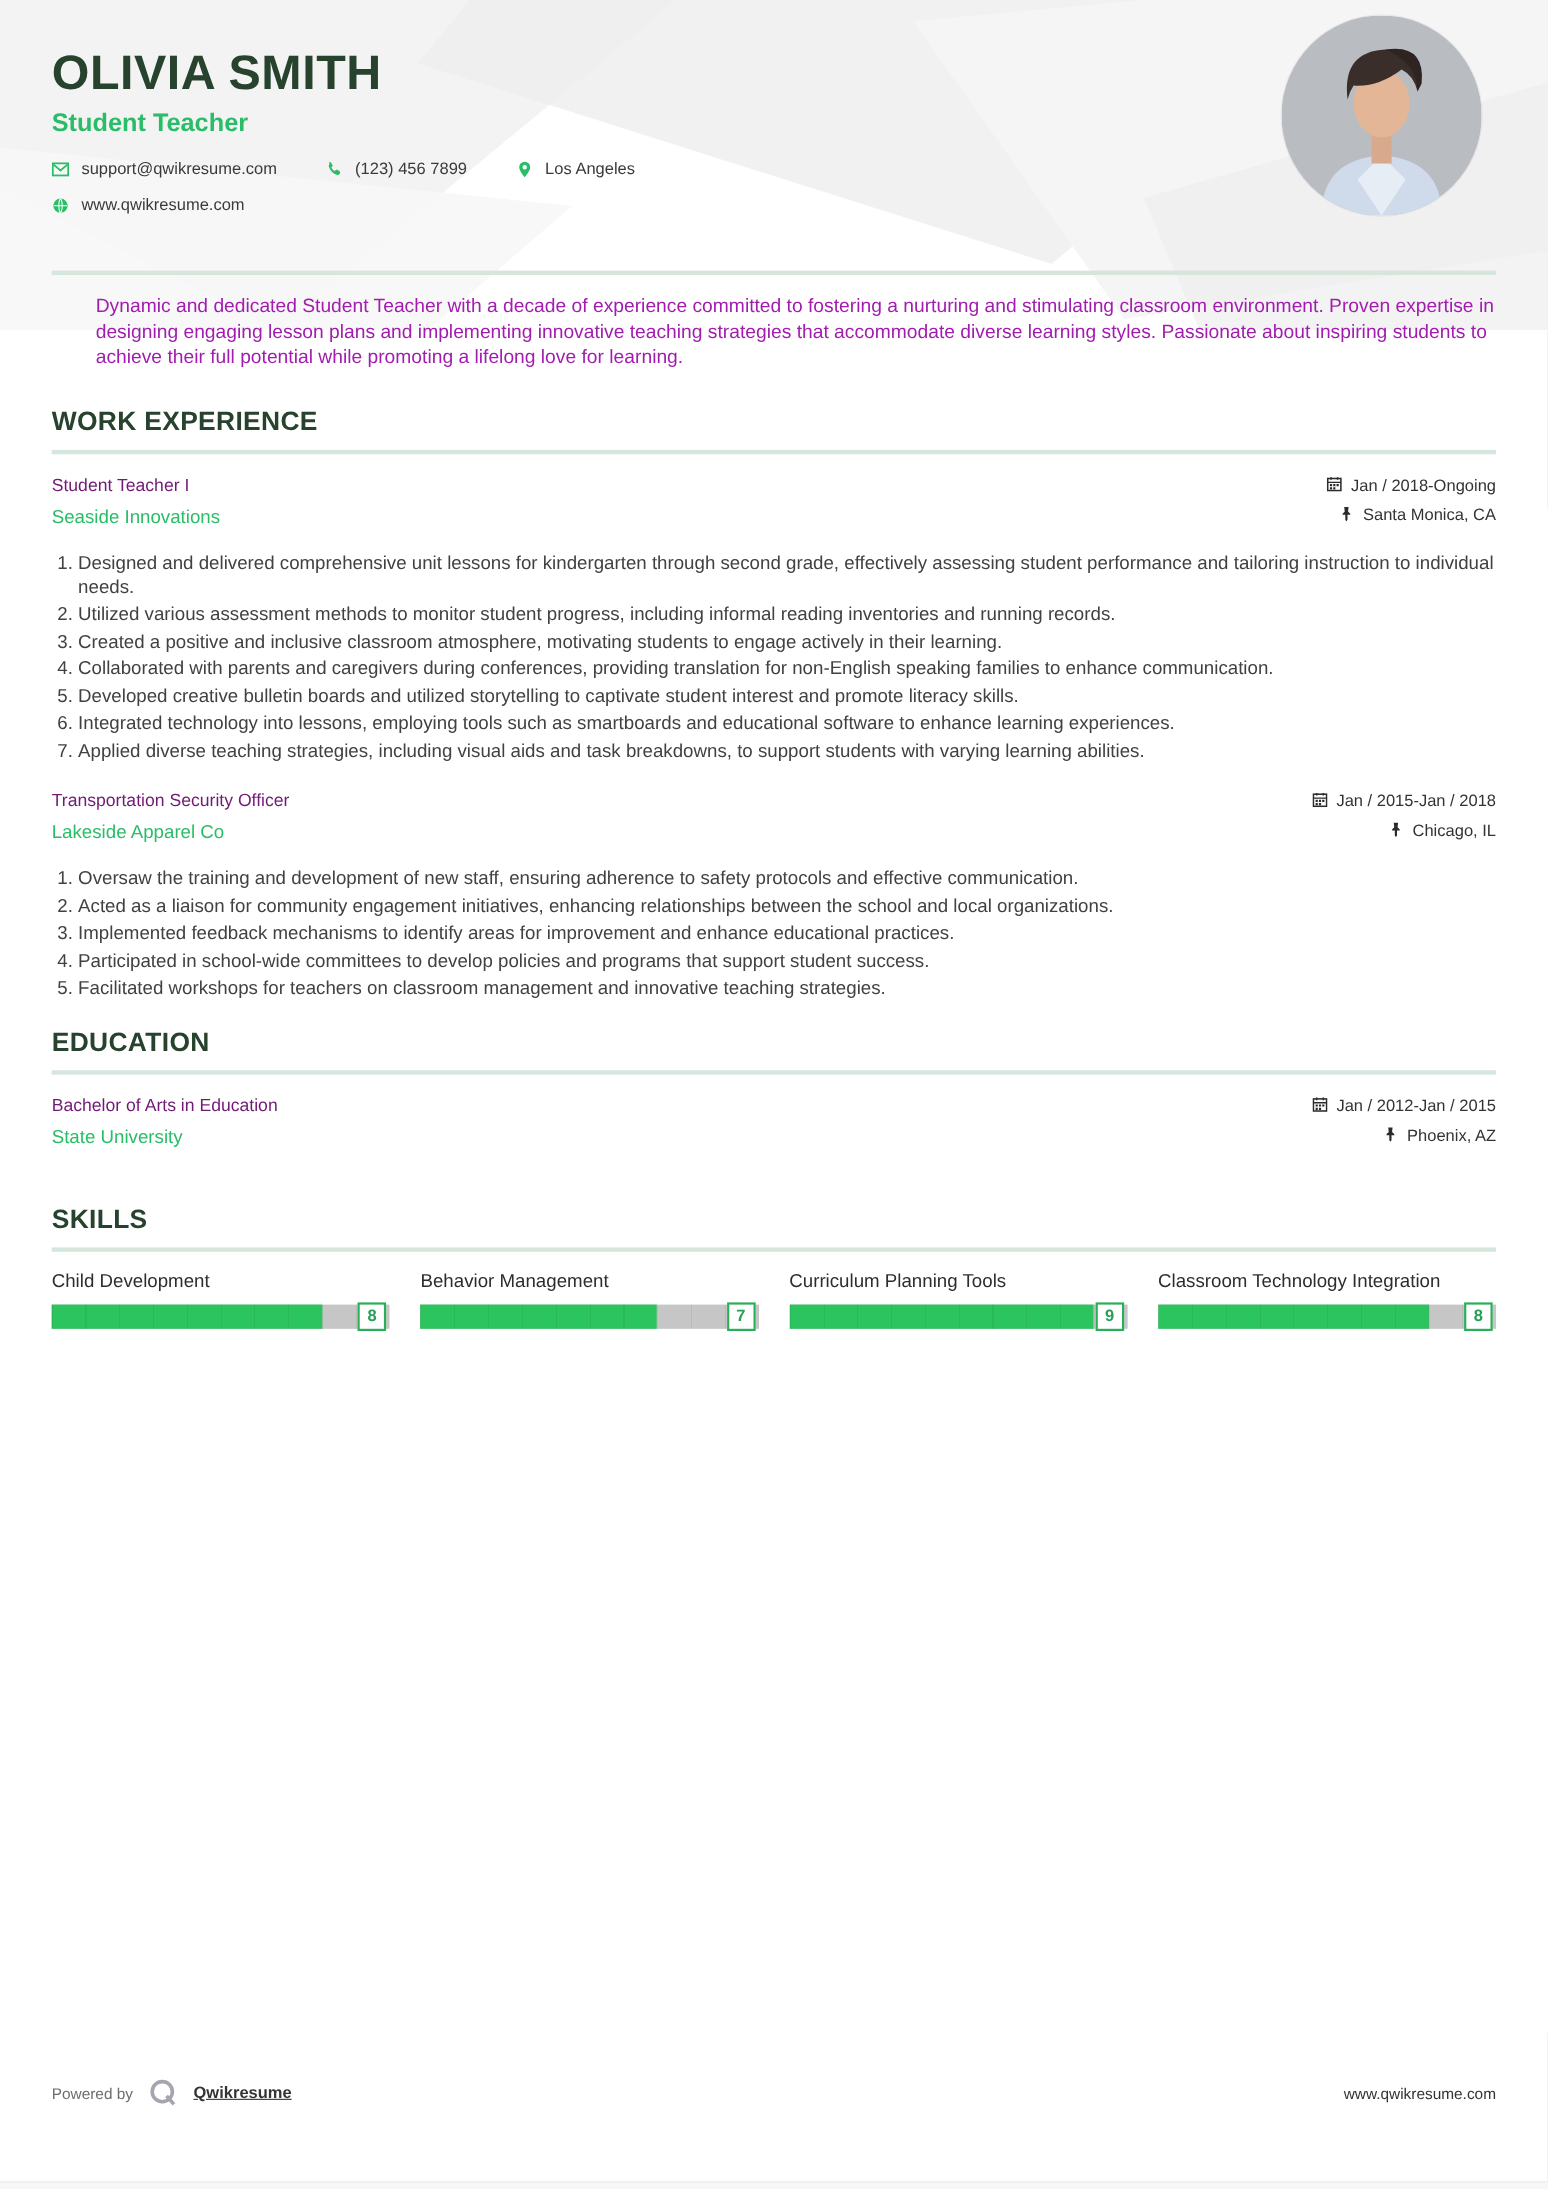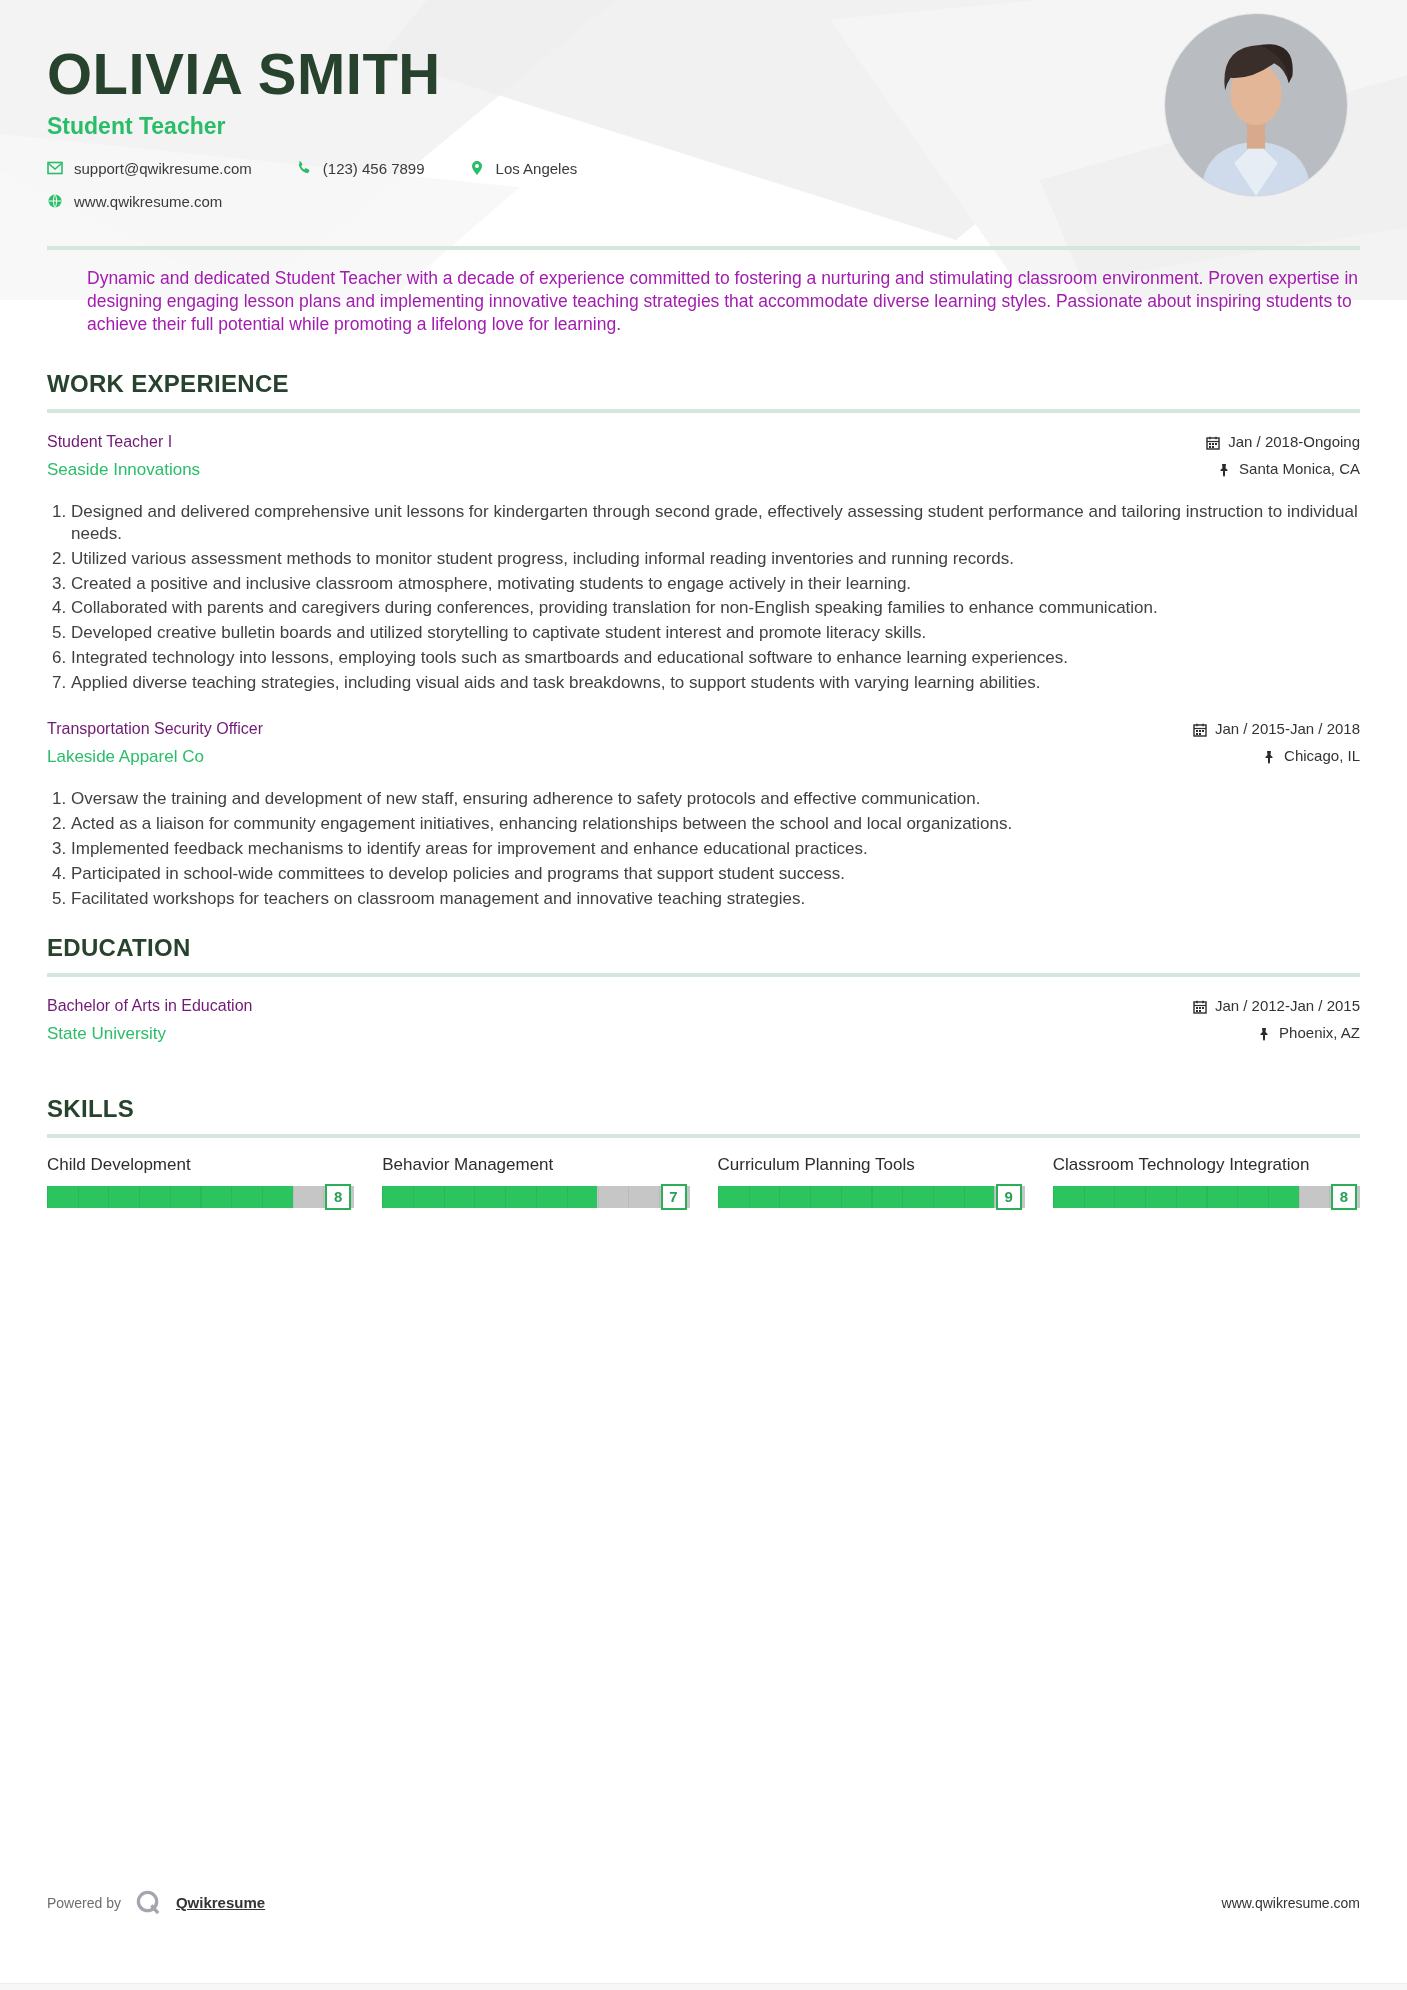--- a/index.html
+++ b/index.html
@@ -15,42 +15,42 @@
   .s1 { left:-60px; top:-120px; width:820px; height:420px; background:#f3f3f4; clip-path:polygon(0 0,100% 0,38% 100%,0 62%); }
   .s2 { left:380px; top:-140px; width:900px; height:380px; background:#ededef; clip-path:polygon(18% 0,100% 28%,64% 100%,0 52%); opacity:.8; }
   .s3 { left:830px; top:-40px; width:640px; height:330px; background:#f5f5f6; clip-path:polygon(0 18%,100% 0,100% 78%,30% 100%); }
   .s4 { left:-40px; top:130px; width:560px; height:260px; background:#f7f7f8; clip-path:polygon(0 0,100% 22%,58% 100%,0 100%); opacity:.9; }
   .s5 { left:1040px; top:60px; width:420px; height:300px; background:#ececee; clip-path:polygon(0 40%,100% 0,100% 100%,18% 100%); opacity:.65; }
 
   .content { position:relative; padding:0 47px; }
 
   
   .hdr { position:relative; padding-top:44px; min-height:212px; }
-  .name { font-size:58px; font-weight:bold; letter-spacing:.5px; color:#27422d; line-height:1.05; }
+  .name { font-size:44px; font-weight:bold; letter-spacing:.5px; color:#27422d; line-height:1.05; }
   .role { font-size:23px; font-weight:bold; color:#2abd68; margin-top:8px; }
   .contact-rows { margin-top:20px; font-size:15px; color:#3a3a3a; }
   .crow { display:flex; align-items:center; gap:44px; margin-bottom:16px; }
   .citem { display:flex; align-items:center; gap:11px; }
   .cicon { width:16px; height:16px; flex:0 0 auto; display:inline-flex; }
   .cicon svg { width:16px; height:16px; }
   .avatar-wrap { position:absolute; top:14px; right:13px; width:182px; height:182px; border-radius:50%; overflow:hidden; box-shadow:0 0 0 1px rgba(0,0,0,.05); }
   .avatar-wrap svg { width:100%; height:100%; display:block; }
 
   
   .section { margin-top:34px; }
   .sec-h { font-size:24px; font-weight:bold; color:#27422d; letter-spacing:.3px; }
   .sec-rule { height:4px; background:#d5e6dc; margin-top:11px; }
   .summary-p { margin-top:17px; font-size:17.5px; line-height:1.31; color:#a21caf;margin-left:40px; }
 
   .job { margin-top:20px; }
   .job-head { display:flex; justify-content:space-between; align-items:flex-start; }
   .job-title { font-size:16px; font-weight:normal; color:#701a75; }
   .job-company { font-size:17px; color:#2abd68; margin-top:9px; }
   .job-meta { text-align:right; font-size:15px; color:#333; }
-  .meta-line { display:flex; justify-content:flex-end; align-items:flex-end; gap:8px; margin-bottom:10px; }
+  .meta-line { display:flex; justify-content:flex-end; align-items:flex-start; gap:8px; margin-bottom:10px; }
   .micon { width:14px; height:14px; display:inline-flex; }
   .micon svg { width:14px; height:14px; }
   .job-bullets { margin:14px 0 0 0; padding-left:24px; font-size:17px; line-height:1.29; color:#414141; }
   .job-bullets li { margin-bottom:3px; }
   .edu-desc { margin-top:13px; font-size:17px; color:#414141; }
 
   
   .skills-grid { display:grid; grid-template-columns:repeat(4,1fr); column-gap:28px; margin-top:16px; }
   .skill-label { font-size:17px; color:#2d2d2d; line-height:1.3; margin-bottom:10px; }
   .skill-bar { position:relative; height:22px; background:#c6c6c6; }

